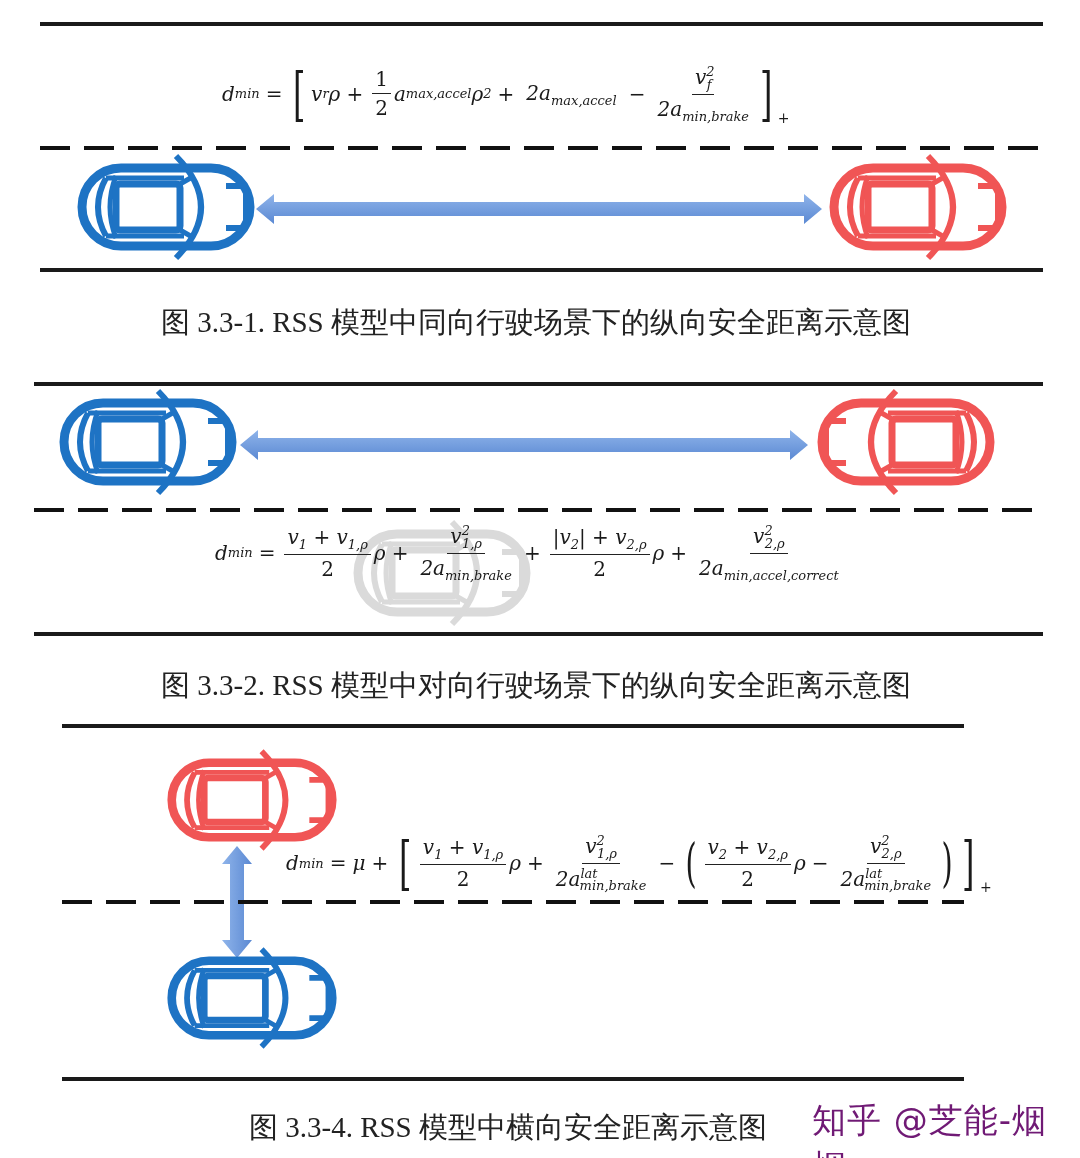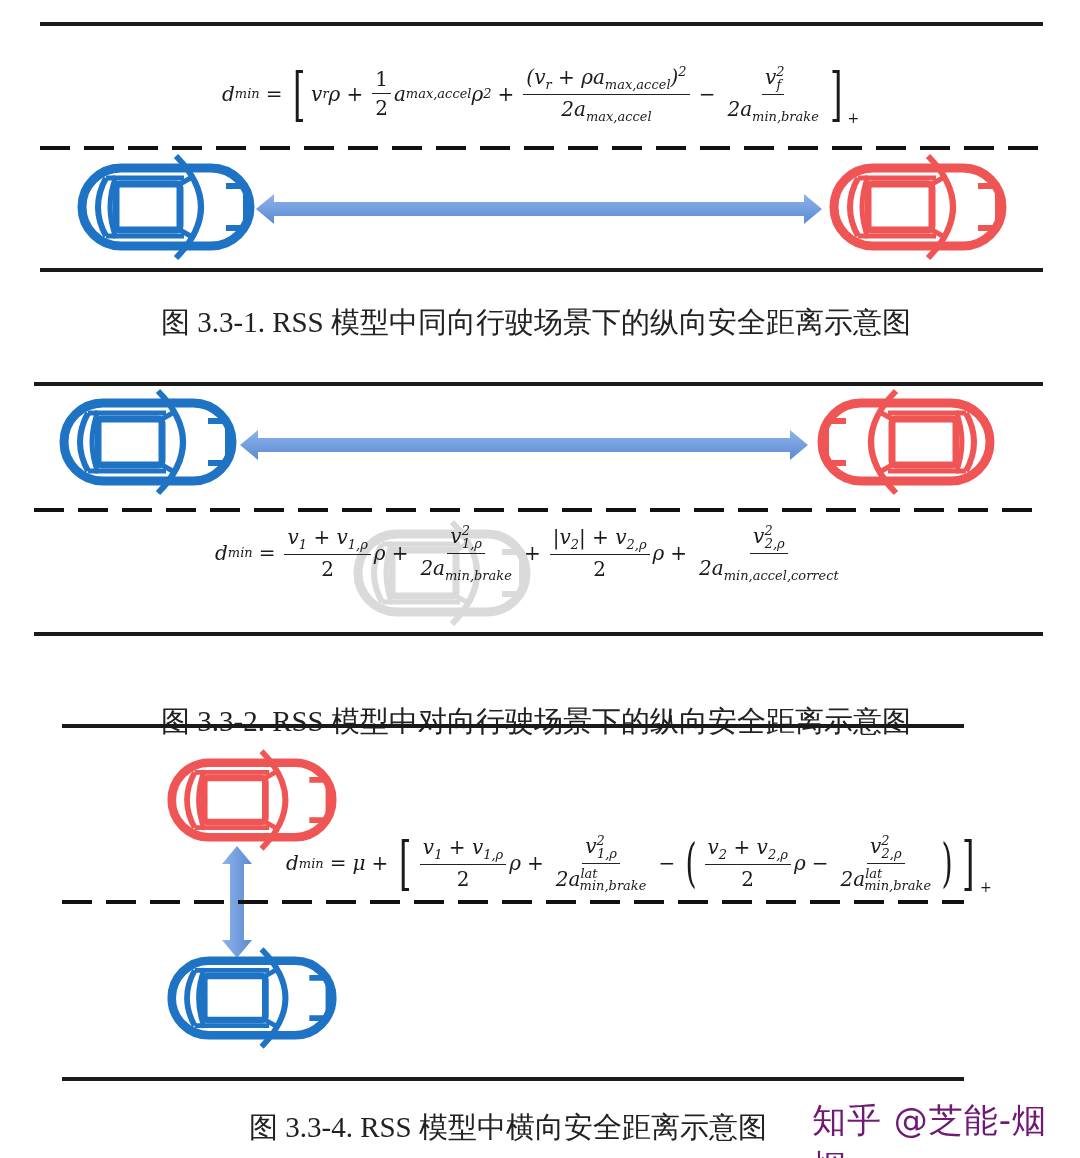--- a/index.html
+++ b/index.html
@@ -69,21 +69,20 @@
     <span class="frac">
         <span class="num" style="font-style:normal">1</span>
         <span class="den" style="font-style:normal">2</span>
       </span>
     <span>a</span>
       <sub>max,accel</sub>
       <span>ρ</span>
       <sup>2</sup>
     <span class="op">+</span>
     <span class="frac">
-      <span class="num"><span>(v</span><sub>r</sub><span> + ρa</span><sub>max,accel</sub><span>)</span><sup>2</sup></span>
       <span class="den"><span>2a</span><sub>max,accel</sub></span>
     </span>
     <span class="op">−</span>
     <span class="frac">
       <span class="num"><span>v</span><sup>2</sup><sub style="margin-left:-8px">f</sub></span>
       <span class="den"><span>2a</span><sub>min,brake</sub></span>
     </span>
     <span class="bigbr">]</span>
     <span class="plus-sub">+</span>
   </div>
@@ -148,21 +147,21 @@
     <span>ρ</span>
     <span class="op">+</span>
     <span class="frac">
       <span class="num"><span>v</span><sup>2</sup><sub style="margin-left:-8px">2,ρ</sub></span>
       <span class="den"><span>2a</span><sub>min,accel,correct</sub></span>
     </span>
   </div>
 
   <div class="solid" style="left:34px;top:632px;width:1009px;"></div>
 
-  <div class="caption" style="top:702px;">图 3.3-2. RSS 模型中对向行驶场景下的纵向安全距离示意图</div>
+  <div class="caption" style="top:666px;">图 3.3-2. RSS 模型中对向行驶场景下的纵向安全距离示意图</div>
 </div>
 
 <div>
   <div class="solid" style="left:62px;top:724px;width:902px;"></div>
 
   <svg class="abs" style="left:166px;top:757px;color:#f05555" width="172" height="86" viewBox="0 0 180 90">
       <use href="#car"></use>
     </svg>
 
   <svg class="abs" style="left:222px;top:846px;" width="30" height="112" viewBox="0 0 30 112">

